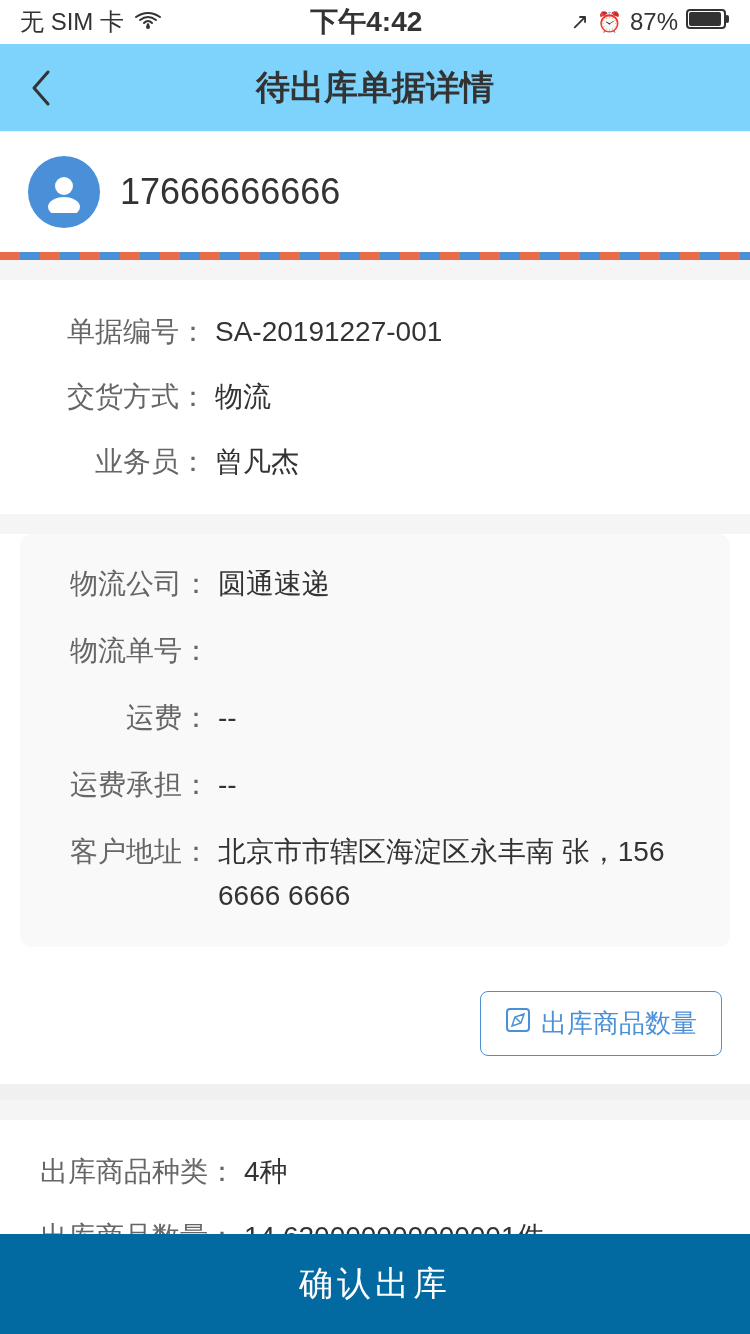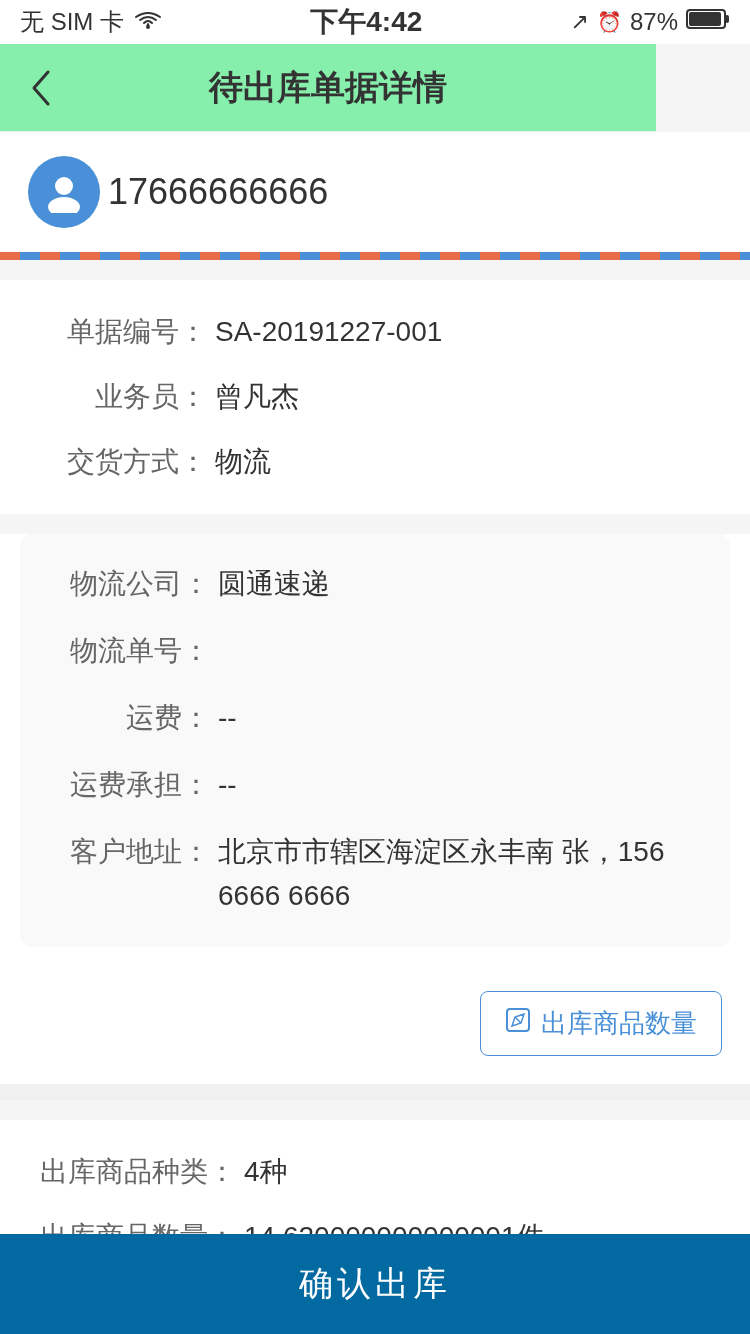--- a/index.html
+++ b/index.html
@@ -23,23 +23,23 @@
       justify-content: space-between;
       padding: 0 20px;
       font-size: 24px;
       font-weight: 500;
     }
     .status-left { display: flex; align-items: center; gap: 10px; }
     .status-right { display: flex; align-items: center; gap: 8px; font-size: 24px; }
 
     
     .nav-bar {
-      width: 656px;
+      width: 750px;
       height: 88px;
-      background: #86efac;
+      background: #7dd3fc;
       display: flex;
       align-items: center;
       justify-content: center;
       position: relative;
       border-bottom: 1px solid #eee;
     }
     .nav-back {
       position: absolute;
       left: 28px;
       font-size: 36px;
@@ -53,21 +53,21 @@
       font-weight: 600;
       color: #333;
     }
 
     
     .customer-header {
       background: #fff;
       padding: 24px 28px;
       display: flex;
       align-items: center;
-      gap: 8px;
+      gap: 20px;
       margin-bottom: 0;
     }
     .customer-avatar {
       width: 72px;
       height: 72px;
       border-radius: 50%;
       background: #4a90d9;
       display: flex;
       align-items: center;
       justify-content: center;
@@ -287,26 +287,26 @@
   </div>
 
   <div class="dashed-divider"></div>
 
   <div class="info-section">
     <div class="info-row">
       <span class="info-label">单据编号：</span>
       <span class="info-value">SA-20191227-001</span>
     </div>
     <div class="info-row">
+      <span class="info-label">交货方式：</span>
+      <span class="info-value">物流</span>
+    </div>
+    <div class="info-row">
       <span class="info-label">业务员：</span>
       <span class="info-value">曾凡杰</span>
-    </div>
-    <div class="info-row">
-      <span class="info-label">交货方式：</span>
-      <span class="info-value">物流</span>
     </div>
   </div>
 
   <div style="background:#fff; padding: 0 0 0 0;">
     <div class="logistics-section">
       <div class="logistics-row">
         <span class="logistics-label">物流公司：</span>
         <span class="logistics-value">圆通速递</span>
       </div>
       <div class="logistics-row">

